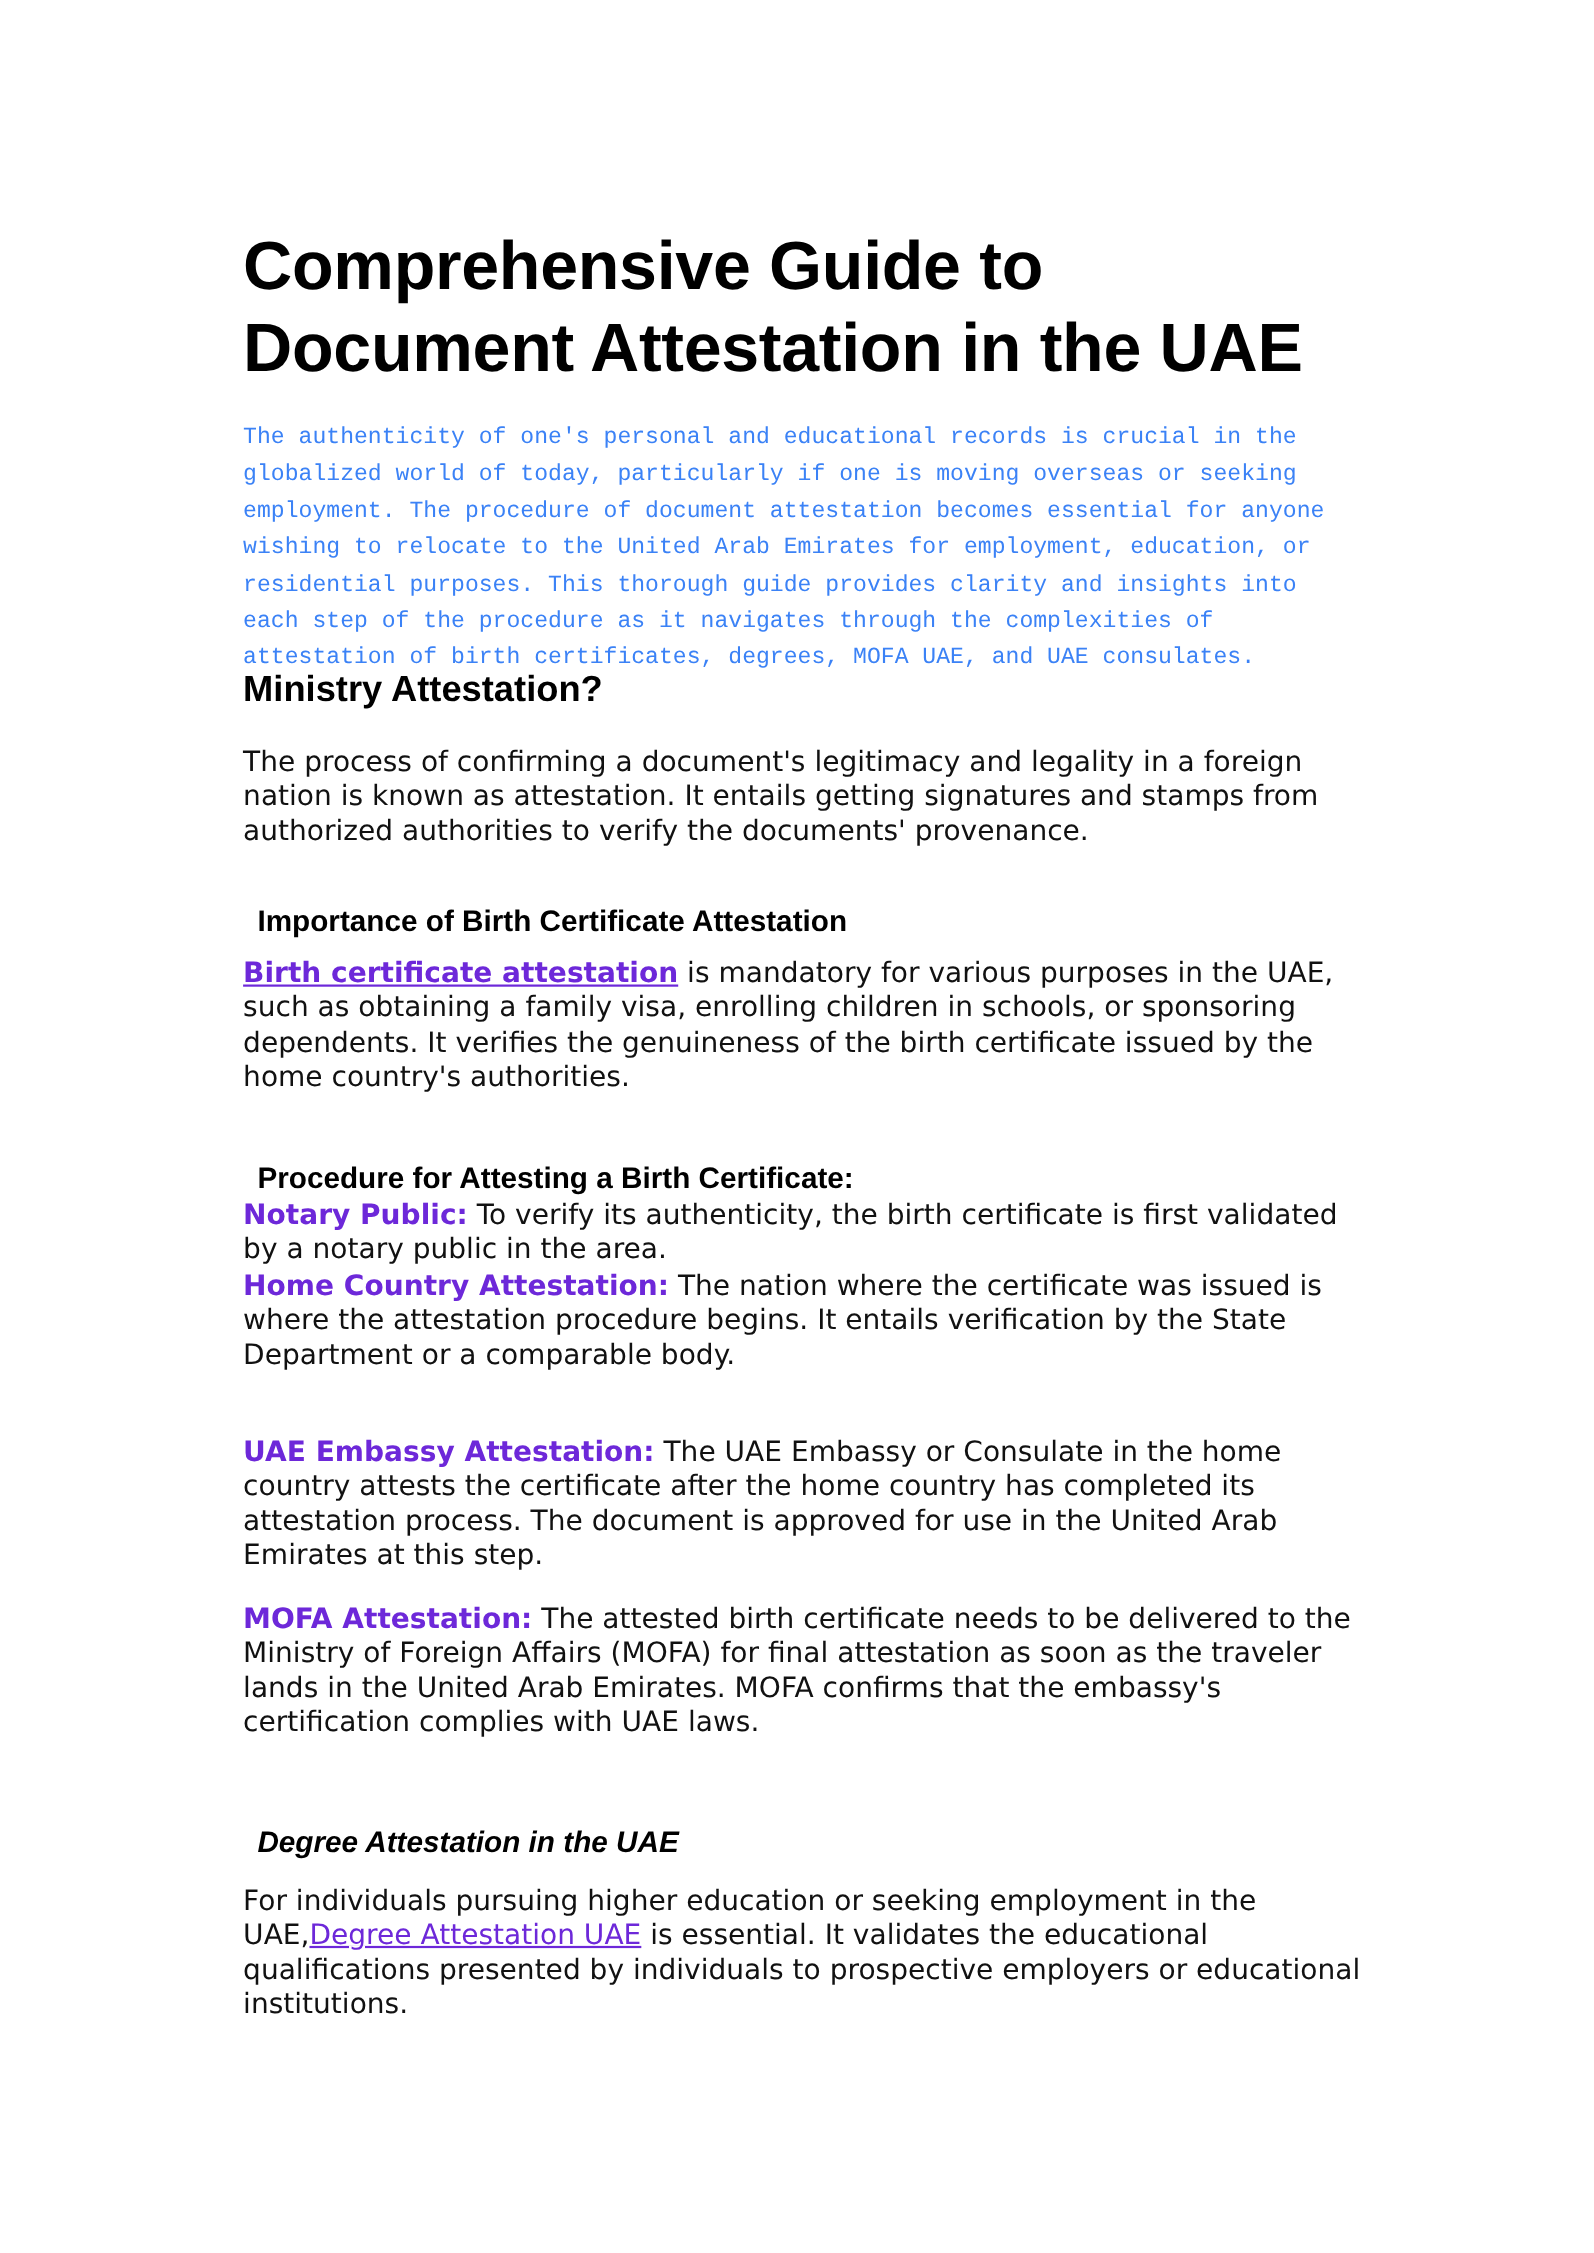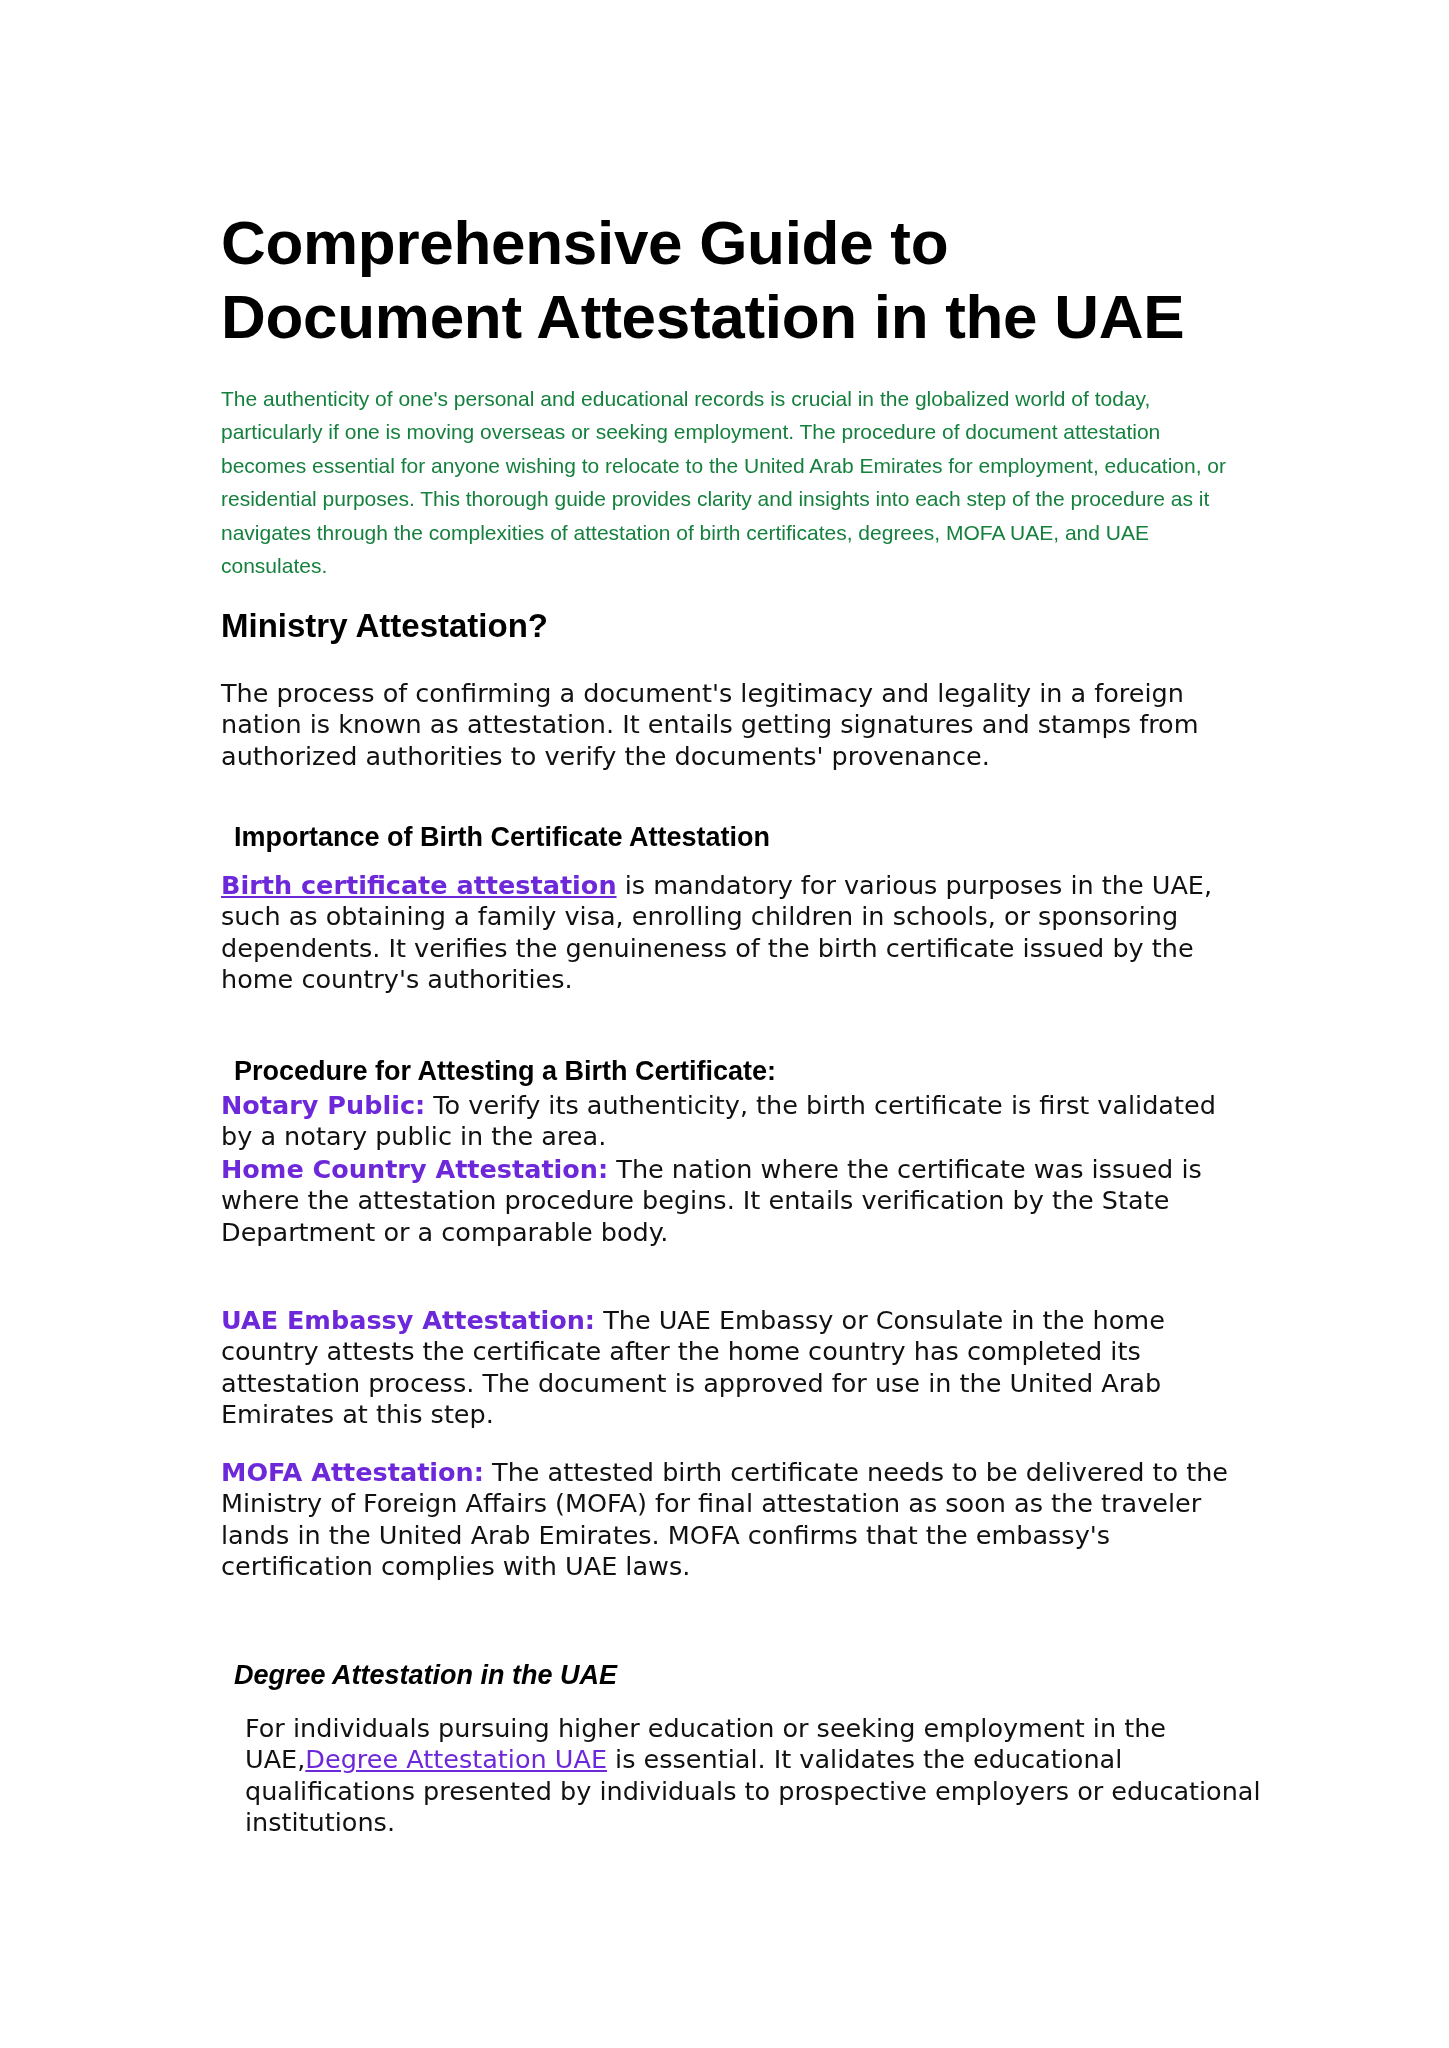--- a/index.html
+++ b/index.html
@@ -5,22 +5,22 @@
   html, body { margin: 0; padding: 0; background: #ffffff; }
   body { width: 1449px; height: 2048px; position: relative; overflow: hidden; color: #000; }
   .page { position: absolute; left: 221px; top: 0; width: 1030px; }
   .title {
     position: absolute; top: 206px; left: 0; width: 1040px;
     font-family: "Liberation Sans", sans-serif; font-weight: bold;
     font-size: 62px; line-height: 74px; margin: 0; letter-spacing: -0.3px;
   }
   .intro {
     position: absolute; top: 382px; left: 0; width: 1020px;
-    font-family: Liberation Sans, sans-serif; font-size: 21px; line-height: 33.4px;
-    margin: 0; color: #15803d;
+    font-family: Liberation Mono, monospace; font-size: 21px; line-height: 33.4px;
+    margin: 0; color: #3b82f6;
   }
   .h2 {
     position: absolute; left: 0; margin: 0;
     font-family: "Liberation Sans", sans-serif; font-weight: bold; font-size: 33px; line-height: 40px;
   }
   .h3 {
     position: absolute; left: 0; margin: 13px;
     font-family: "Liberation Sans", sans-serif; font-weight: bold; font-size: 27px; line-height: 36px;
   }
   .para {
@@ -53,15 +53,15 @@
   <p class="para" style="top:1090px;"><b>Notary Public:</b><span> To verify its authenticity, the birth certificate is first validated by a notary public in the area.</span></p>
 
   <p class="para" style="top:1154px;"><b>Home Country Attestation:</b><span> The nation where the certificate was issued is where the attestation procedure begins. It entails verification by the State Department or a comparable body.</span></p>
 
   <p class="para" style="top:1305px;"><b>UAE Embassy Attestation:</b><span> The UAE Embassy or Consulate in the home country attests the certificate after the home country has completed its attestation process. The document is approved for use in the United Arab Emirates at this step.</span></p>
 
   <p class="para" style="top:1457px;"><b>MOFA Attestation:</b><span> The attested birth certificate needs to be delivered to the Ministry of Foreign Affairs (MOFA) for final attestation as soon as the traveler lands in the United Arab Emirates. MOFA confirms that the embassy's certification complies with UAE laws.</span></p>
 
   <h3 class="h3" style="top:1644px;font-style:italic;">Degree Attestation in the UAE</h3>
 
-  <p class="para" style="top:1713px;margin-left:24px;"><span>For individuals pursuing higher education or seeking employment in the UAE,</span><a class="link">Degree Attestation UAE</a><span> is essential. It validates the educational qualifications presented by individuals to prospective employers or educational institutions.</span></p>
+  <p class="para" style="top:1713px;"><span>For individuals pursuing higher education or seeking employment in the UAE,</span><a class="link">Degree Attestation UAE</a><span> is essential. It validates the educational qualifications presented by individuals to prospective employers or educational institutions.</span></p>
 
 </div>
 
 </body></html>

